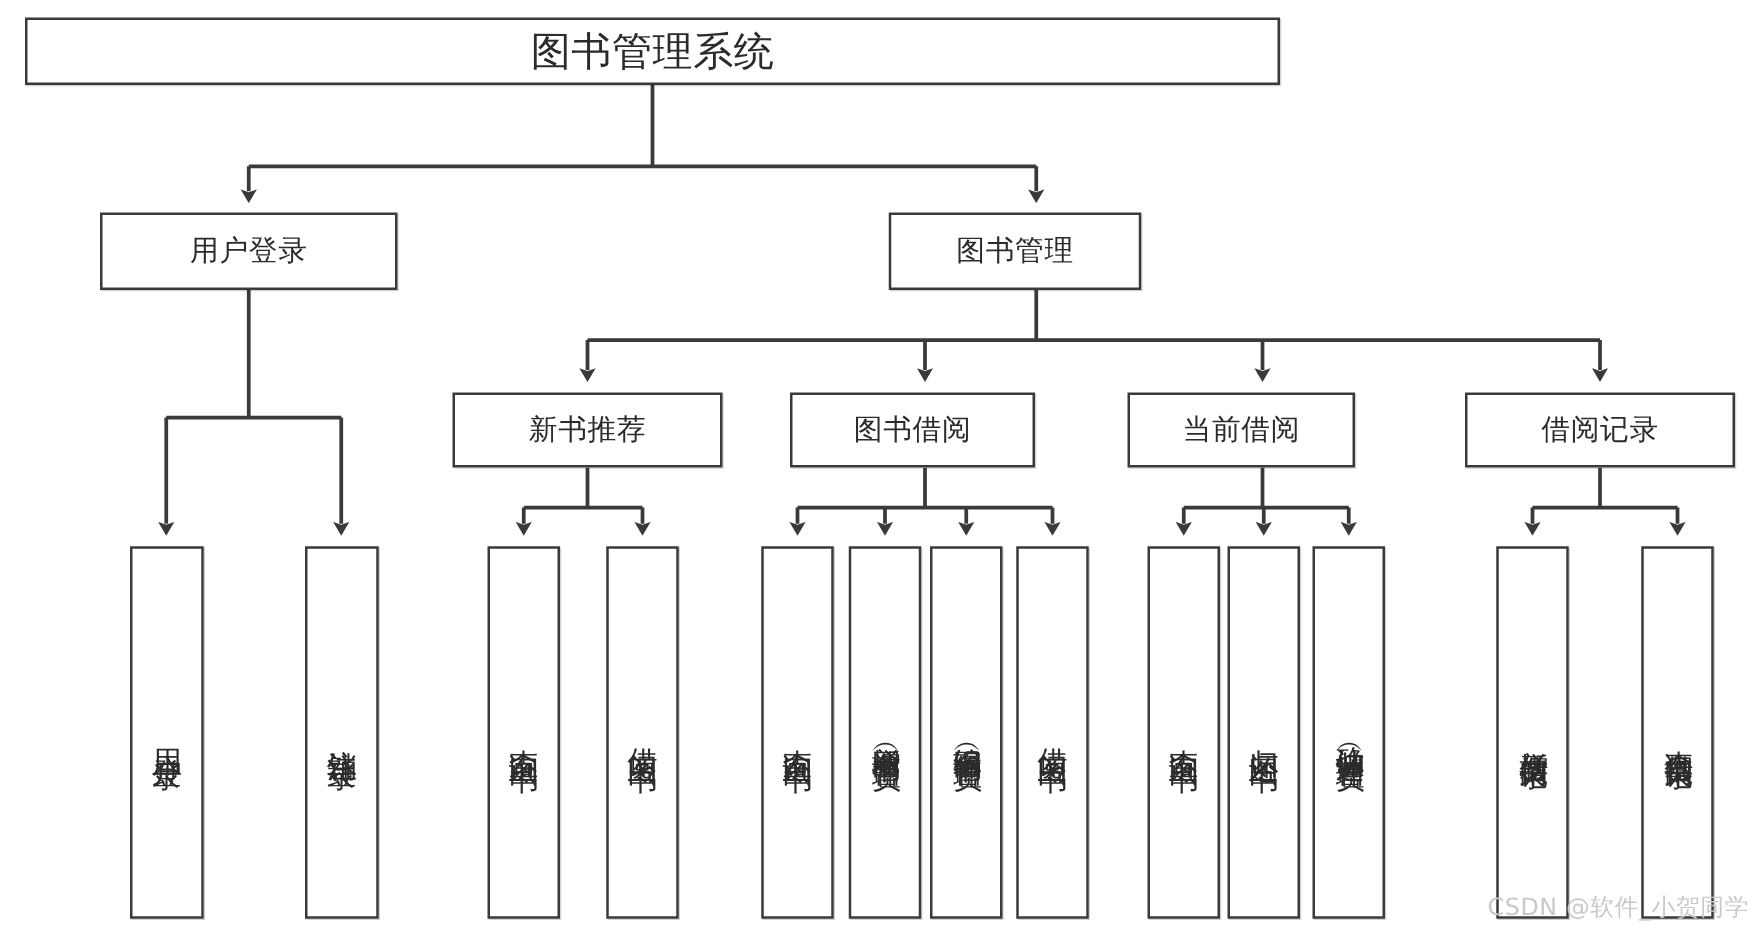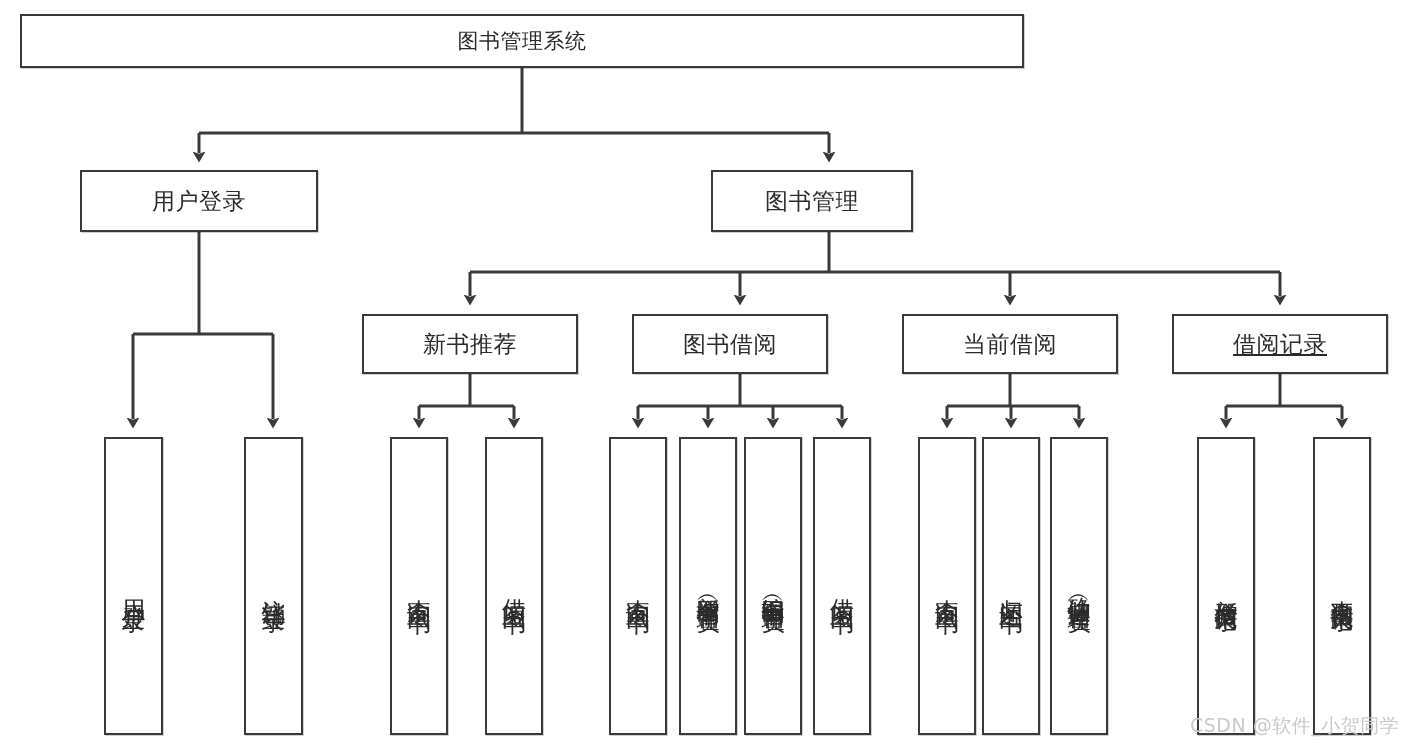--- a/index.html
+++ b/index.html
@@ -39,21 +39,21 @@
     display: block;
     white-space: nowrap;
     line-height: 1.0;
   }
   
   .node.h .label {
     font-size: 23px;
     letter-spacing: 0.5px;
   }
   .node.root .label {
-    font-size: 21px;
+    font-size: 32px;
   }
   
   .node.v {
     align-items: center;
     justify-content: center;
     padding-top: 4px;
   }
   .node.v .label {
     writing-mode: vertical-rl;
     text-orientation: upright;
@@ -143,24 +143,24 @@
   <div class="node h" style="left:711px; top:170px; width:202px; height:62px;">
     <span class="label">图书管理</span>
   </div>
 
   <div class="node h" style="left:362px; top:314px; width:216px; height:60px;">
     <span class="label">新书推荐</span>
   </div>
   <div class="node h" style="left:632px; top:314px; width:196px; height:60px;">
     <span class="label">图书借阅</span>
   </div>
-  <div class="node h" style="left:902px; top:314px; width:216px; height:60px;">
+  <div class="node h" style="left:902px; top:314px; width:182px; height:60px;">
     <span class="label">当前借阅</span>
   </div>
-  <div class="node h" style="left:1172px; top:314px; width:216px; height:60px;text-decoration:underline;">
+  <div class="node h" style="left:1172px; top:314px; width:216px; height:60px;">
     <span class="label">借阅记录</span>
   </div>
 
   <div class="node v" style="left:104px; top:437px; width:59px; height:298px;">
     <span class="label">用户登录</span>
   </div>
   <div class="node v" style="left:244px; top:437px; width:59px; height:298px;">
     <span class="label">注销登录</span>
   </div>
 

